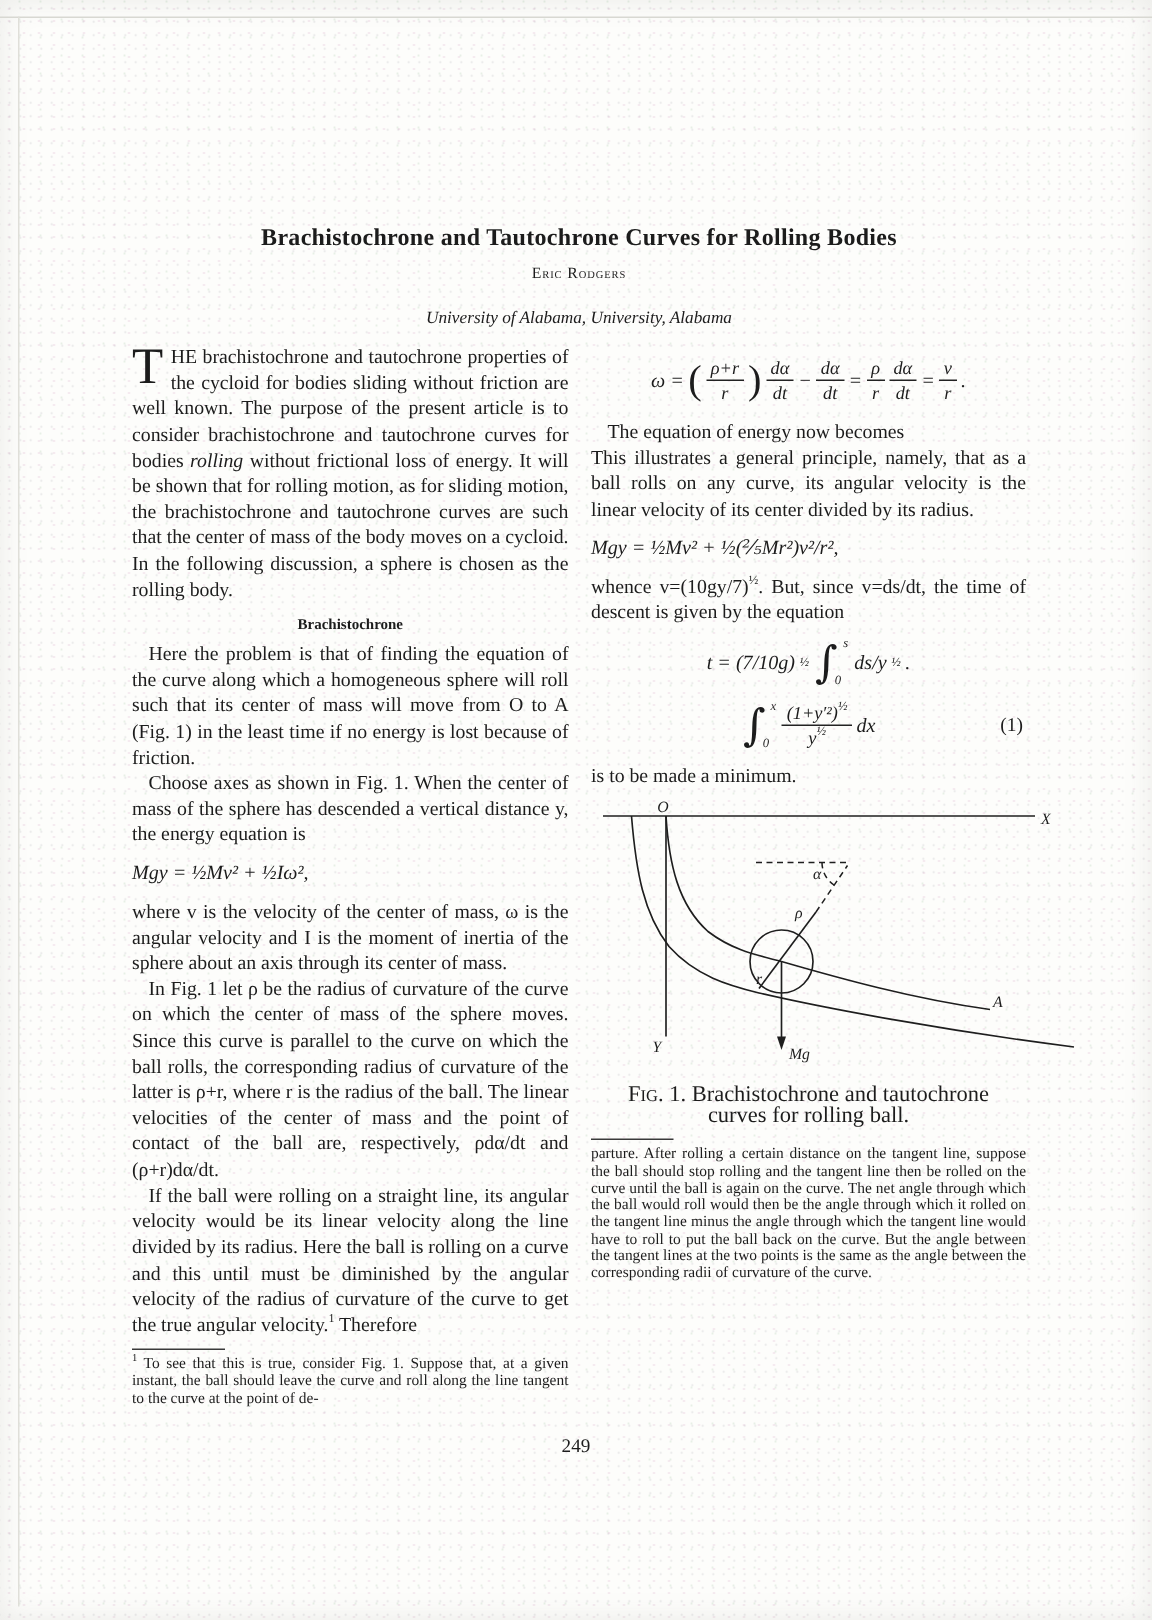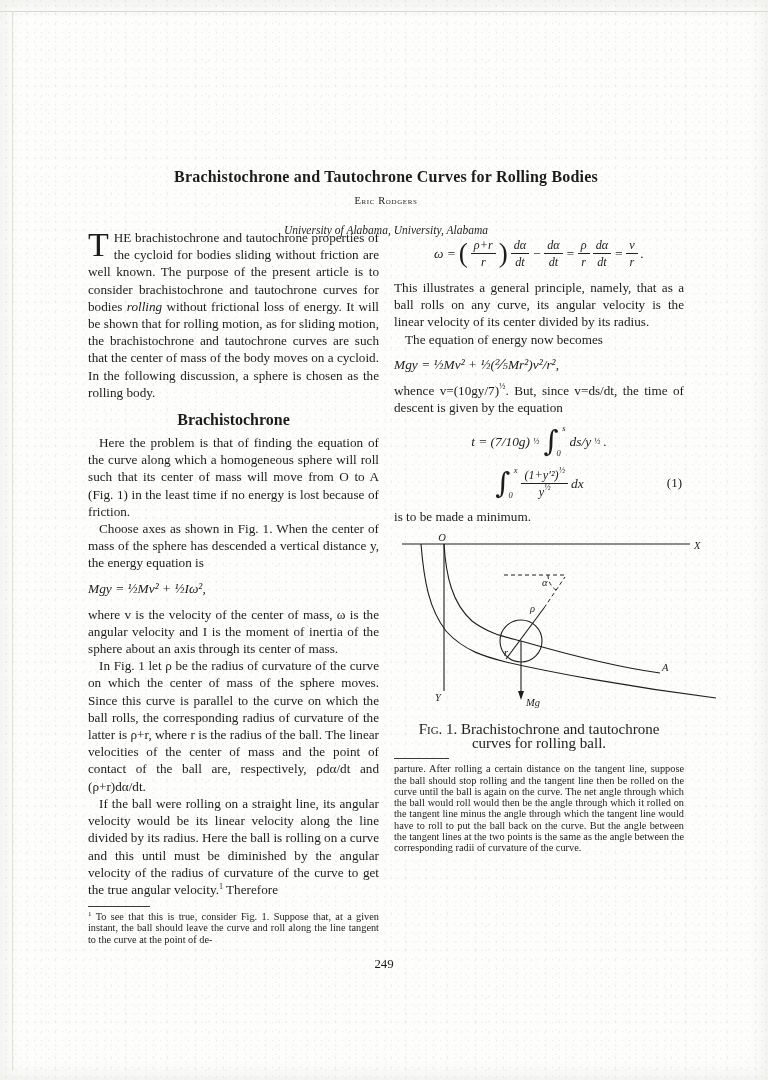--- a/index.html
+++ b/index.html
@@ -12,34 +12,34 @@
       radial-gradient(rgba(140,140,150,0.18) 0.5px, transparent 0.8px);
     background-size: 10px 8px, 14px 12px, 7px 9px;
     background-position: 1px 2px, 6px 7px, 3px 1px;
     box-shadow: inset 0 0 20px rgba(120,120,110,0.14);
     font-family:"Liberation Serif","DejaVu Serif",serif;
     color:#1c1c1c;
   }
   .edge-top { position:absolute; top:11px; left:0; width:100%; border-top:1px solid #d8d8d2; }
   .edge-left { position:absolute; left:12px; top:11px; height:1060px; border-left:1px solid #e0dfd9; }
 
-  .titleblock { position:absolute; left:88px; top:168px; width:596px; text-align:center; }
+  .titleblock { position:absolute; left:88px; top:150px; width:596px; text-align:center; }
   .title { font-size:16px; font-weight:bold; margin:0; letter-spacing:0.2px; }
   .author { font-size:10.5px; font-variant:small-caps; letter-spacing:0.6px; margin:9px 0 0; }
   .affil { font-size:11.5px; font-style:italic; margin:18px 0 0; }
 
   .col-left  { position:absolute; left:88px;  top:229px; width:291px; }
   .col-right { position:absolute; left:394px; top:230px; width:290px; }
 
   .p { margin:0; text-align:justify; font-size:13.2px; line-height:17.2px; }
   .ind { text-indent:11px; }
   .p sup { font-size:8px; line-height:0; }
   .dropcap { float:left; font-size:34px; line-height:28px; padding:2px 5px 0 0; }
 
-  .heading { text-align:center; font-weight:bold; font-size:16px; margin:10px 0 5px; }
+  .heading { text-align:center; font-weight:bold; font-size:10px; margin:10px 0 5px; }
 
   .eqtext { text-align:left; font-style:italic; font-size:13.4px; margin:8px 0; line-height:18px; }
   .eqline { display:flex; align-items:center; justify-content:center; gap:3px;
             font-style:italic; font-size:13.4px; margin:8px 0; line-height:1.15; position:relative; }
   .eqline.omega { margin:8px 0 10px; }
   .frac { display:inline-block; text-align:center; vertical-align:middle; font-size:12.2px; line-height:1.15; }
   .frac .num { display:block; border-bottom:1px solid #222; padding:0 3px 1px; }
   .frac .den { display:block; padding-top:1px; }
   .bigp { font-size:27px; font-weight:300; line-height:1; font-style:normal; }
   .intgrp { display:inline-flex; align-items:center; margin:0 1px; }
@@ -125,22 +125,22 @@
           <span class="den">dt</span>
         </span>
       <span>=</span>
       <span class="frac">
           <span class="num">v</span>
           <span class="den">r</span>
         </span>
       <span>.</span>
     </div>
 
+    <p class="p ind">The equation of energy now becomes</p>
     <p class="p">This illustrates a general principle, namely, that as a ball rolls on any curve, its angular velocity is the linear velocity of its center divided by its radius.</p>
-    <p class="p ind">The equation of energy now becomes</p>
 
     <div class="eqtext">Mgy = ½Mv² + ½(⅖Mr²)v²/r²,</div>
 
     <p class="p"><span>whence v=(10gy/7)</span><span class="expsup">½</span><span>. But, since v=ds/dt, the time of descent is given by the equation</span></p>
 
     <div class="eqline">
       <span>t = (7/10g)</span>
         <span class="expsup">½</span>
       <span class="intgrp">
           <span class="intsym">∫</span>

